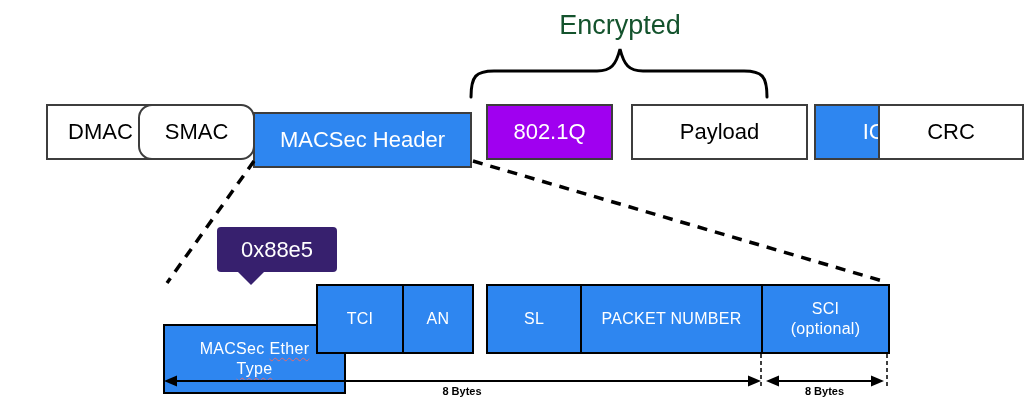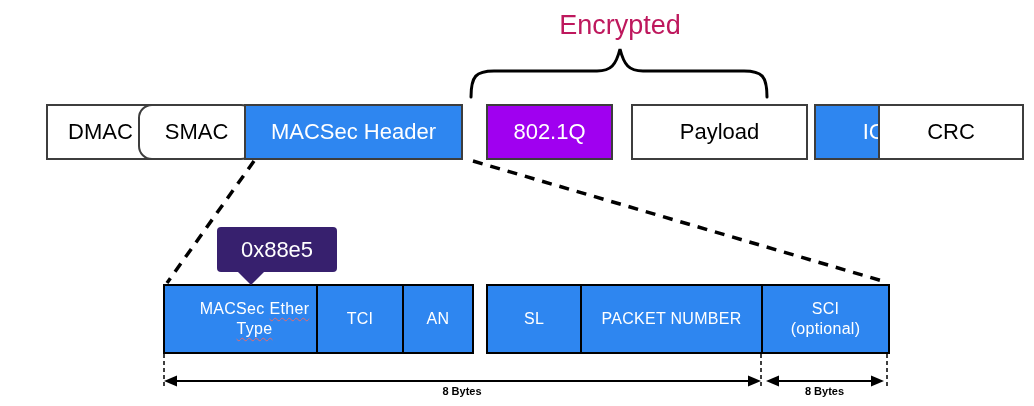--- a/index.html
+++ b/index.html
@@ -10,38 +10,38 @@
     background: #ffffff;
     font-family: "Liberation Sans", sans-serif;
     overflow: hidden;
   }
   
   .encrypted-label {
     position: absolute;
     left: 520px; top: 10px; width: 200px;
     text-align: center;
     font-size: 27px;
-    color: #be185d;
+    color: #14532d;
   }
   
   .fcell {
     position: absolute;
     top: 104px; height: 56px;
     box-sizing: border-box;
     border: 2px solid #3d3d3d;
     background: #ffffff;
     color: #000000;
     display: flex; align-items: center; justify-content: center;
     font-size: 22px;
   }
   .fcell.blue   { background: #2e86f0; color: #ffffff; }
   .fcell.purple { background: #a000f0; color: #ffffff; margin-left: 16px; }
   .fc0 { left: 46px;  width: 109px; }
   .fc1 { left: 138px; width: 117px; border-radius: 14px; }
-  .fc2 { left: 244px; width: 219px; }
+  .fc2 { left: 253px; width: 219px; margin-top: 8px; }
   .fc3 { left: 470px; width: 127px; }
   .fc4 { left: 631px; width: 177px; }
   .fc5 { left: 770px; width: 134px; margin-left: 44px; }
   .fc6 { left: 878px; width: 146px; }
   
   .callout {
     position: absolute;
     left: 217px; top: 227px; width: 120px; height: 45px;
     background: #37206e;
     border-radius: 4px;
@@ -56,21 +56,21 @@
     box-sizing: border-box;
     border: 2px solid #000000;
     background: #2e86f0;
     color: #ffffff;
     display: flex; align-items: center; justify-content: center;
     font-size: 16px;
     letter-spacing: 0.3px;
     text-align: center;
     line-height: 20px;
   }
-  .dc0 { left: 163px; width: 183px; }
+  .dc0 { left: 163px; width: 183px; margin-top: 40px; }
   .dc1 { left: 316px; width: 88px;  }
   .dc2 { left: 402px; width: 72px;  }
   .dc3 { left: 486px; width: 96px;  }
   .dc4 { left: 580px; width: 183px; }
   .dc5 { left: 761px; width: 129px; }
   .wordrow { display: flex; justify-content: center; gap: 5px; }
   .squiggle {
     text-decoration-line: underline;
     text-decoration-style: wavy;
     text-decoration-color: #e86a6a;

